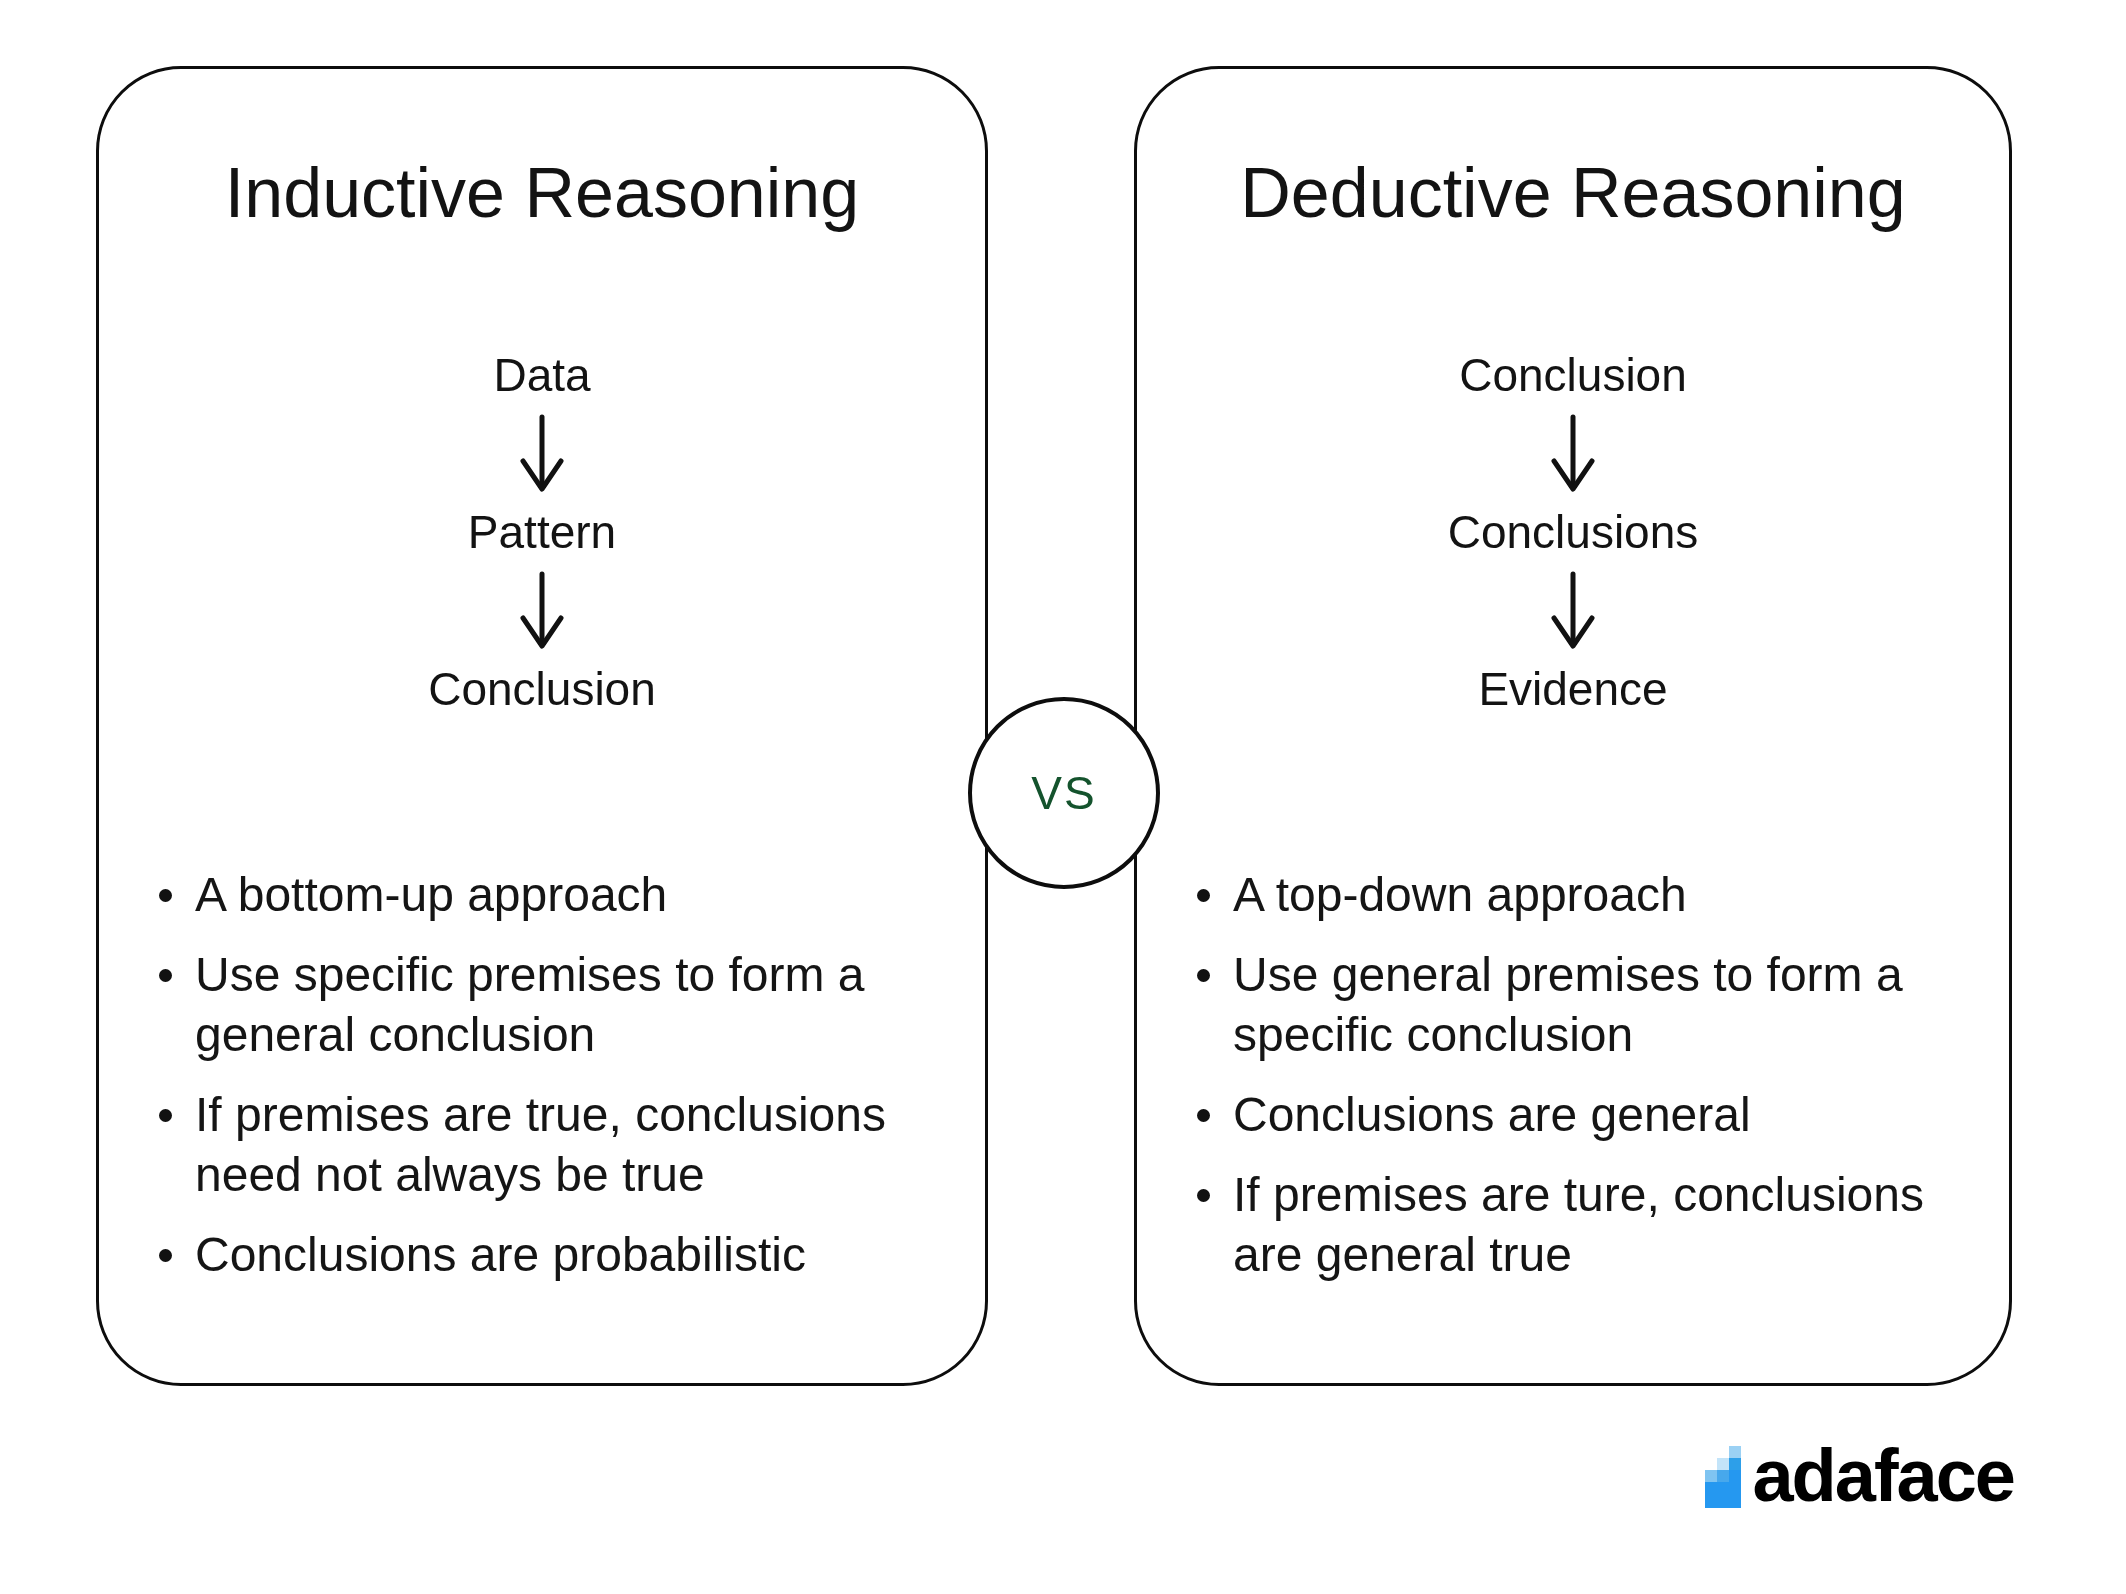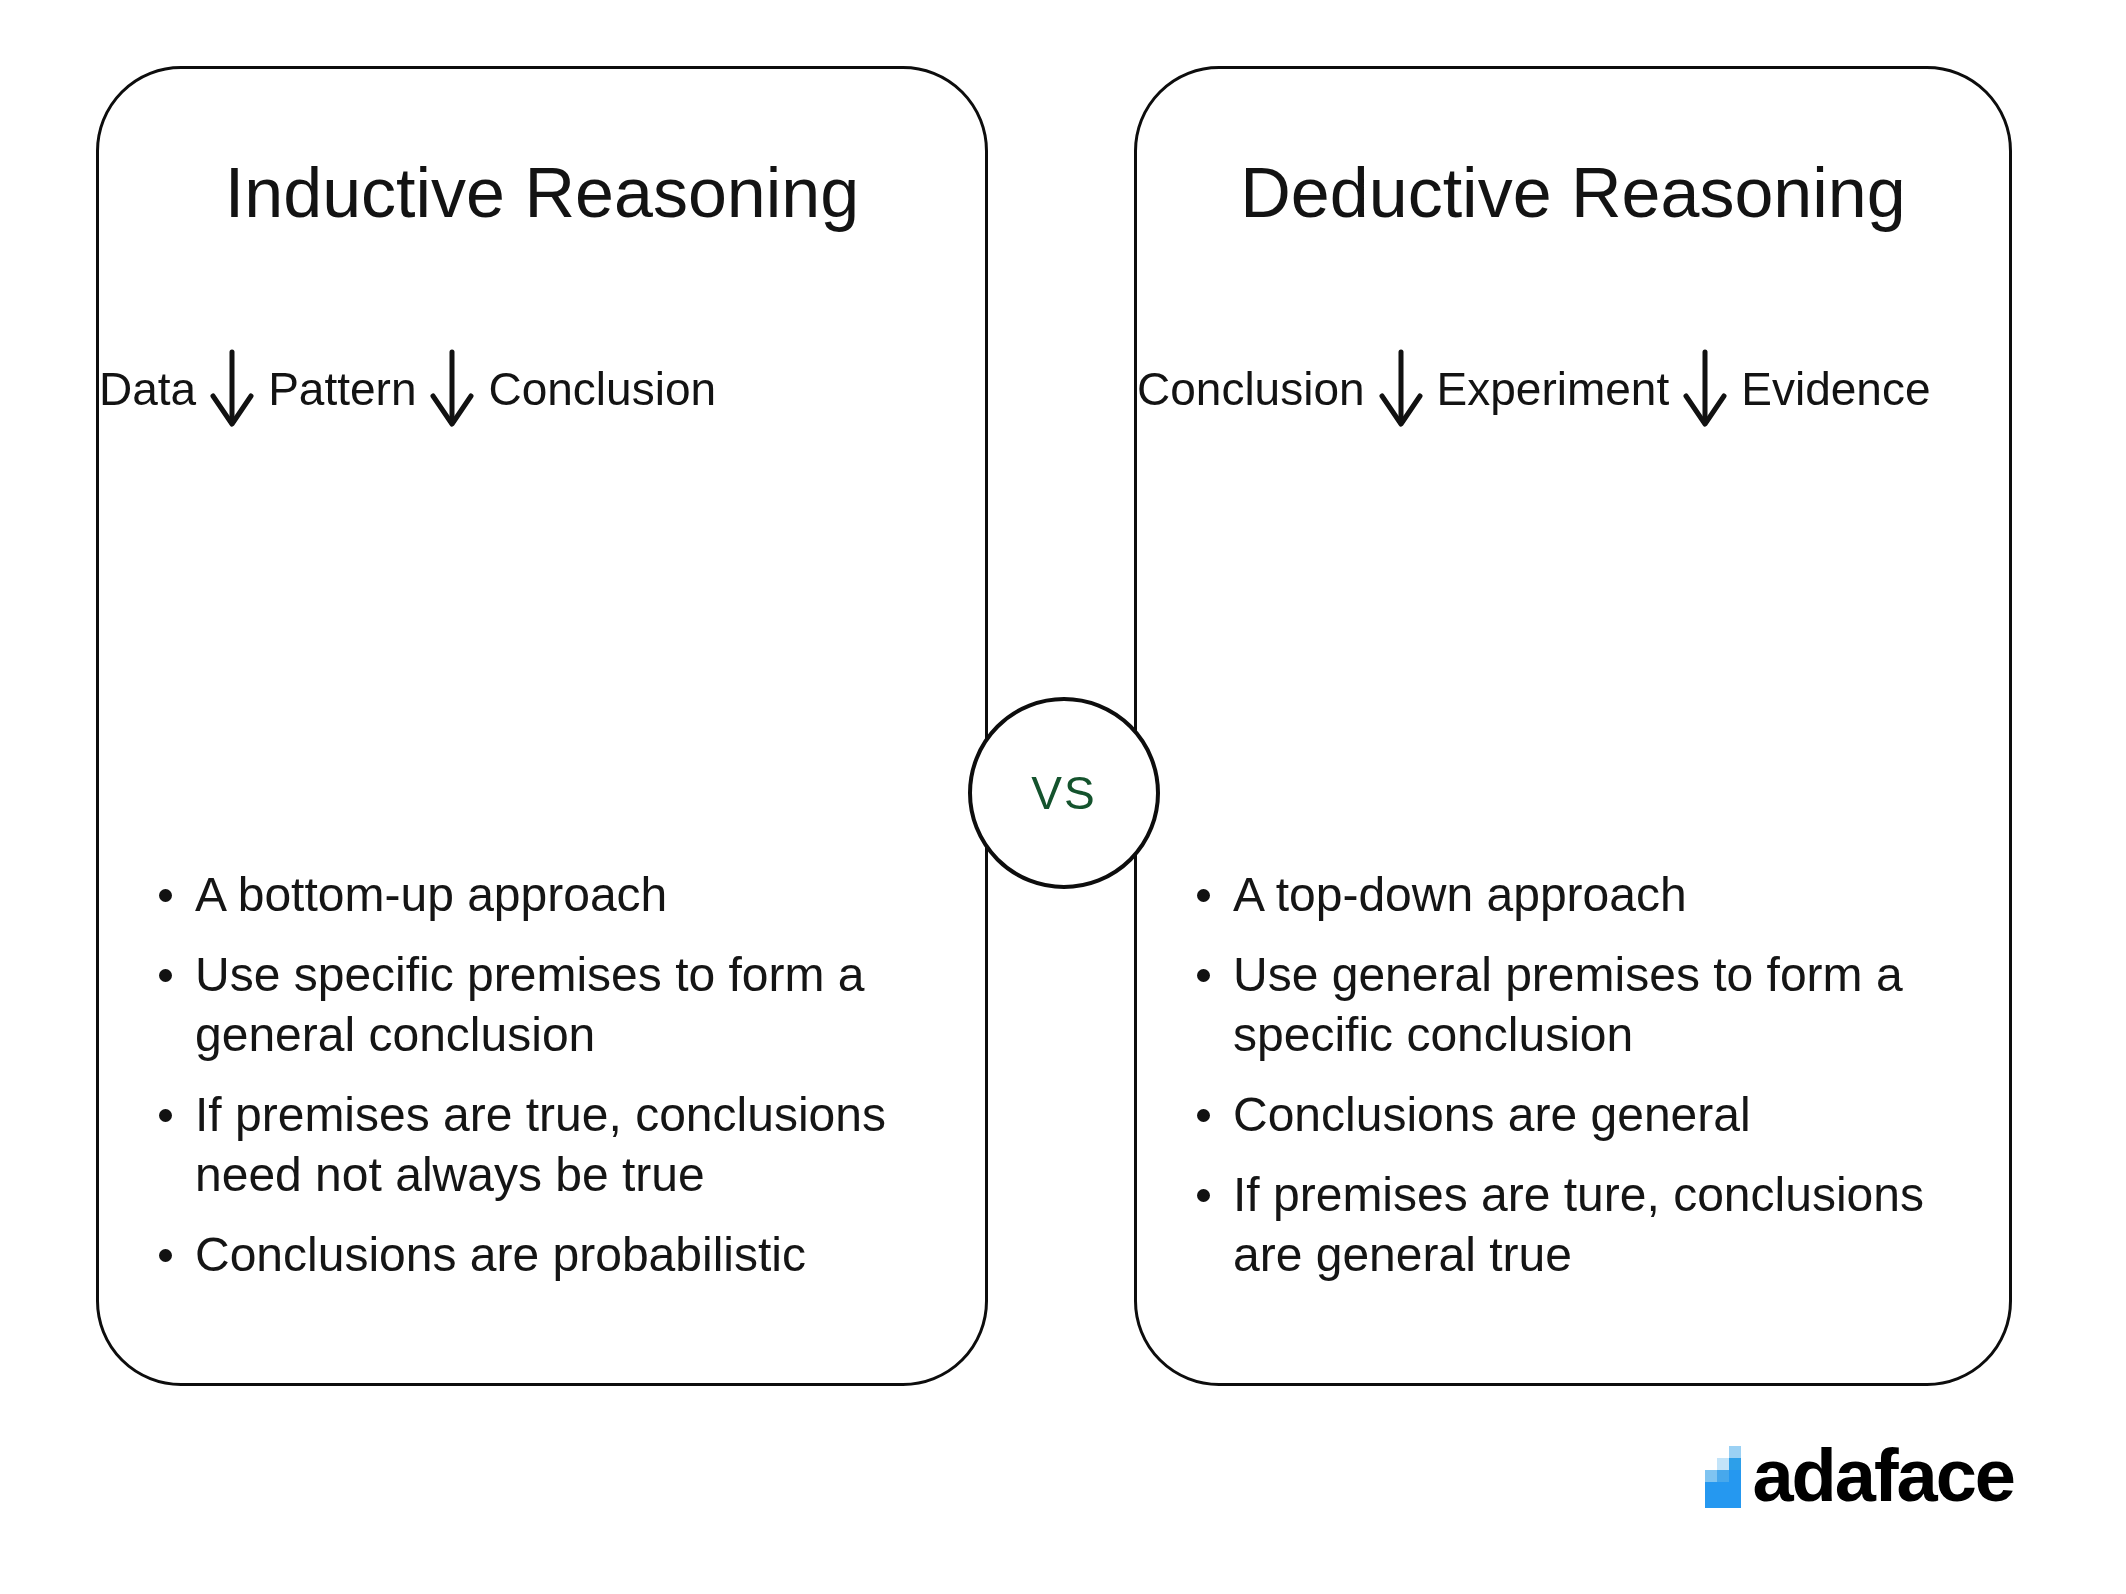--- a/index.html
+++ b/index.html
@@ -32,21 +32,21 @@
     font-weight: 500;
     line-height: 1.05;
     color: #131313;
     letter-spacing: 0px;
   }
 
   .flow {
     position: absolute;
     top: 280px; left: 0; right: 0;
     display: flex;
-    flex-direction: row;
+    flex-direction: column;
     align-items: center;
     gap: 12px;
   }
   .flow-label {
     font-size: 46px;
     font-weight: 500;
     line-height: 1.15;
     color: #131313;
   }
   .arrow-svg { display: block; }
@@ -161,21 +161,21 @@
 
   <section class="card card-right">
     <h2 class="card-title">Deductive Reasoning</h2>
 
     <div class="flow">
       <span class="flow-label">Conclusion</span>
       <svg class="arrow-svg" width="48" height="80" viewBox="0 0 48 80">
         <line x1="24" y1="3" x2="24" y2="70" stroke="#111" stroke-width="5" stroke-linecap="round"></line>
         <path d="M5 47 L24 75 L43 47" fill="none" stroke="#111" stroke-width="5" stroke-linecap="round" stroke-linejoin="round"></path>
       </svg>
-      <span class="flow-label">Experiment</span>
+      <span class="flow-label">Conclusions</span>
       <svg class="arrow-svg" width="48" height="80" viewBox="0 0 48 80">
         <line x1="24" y1="3" x2="24" y2="70" stroke="#111" stroke-width="5" stroke-linecap="round"></line>
         <path d="M5 47 L24 75 L43 47" fill="none" stroke="#111" stroke-width="5" stroke-linecap="round" stroke-linejoin="round"></path>
       </svg>
       <span class="flow-label">Evidence</span>
     </div>
 
     <ul class="bullets">
       <li class="bullet">
         <span class="dot"></span>

